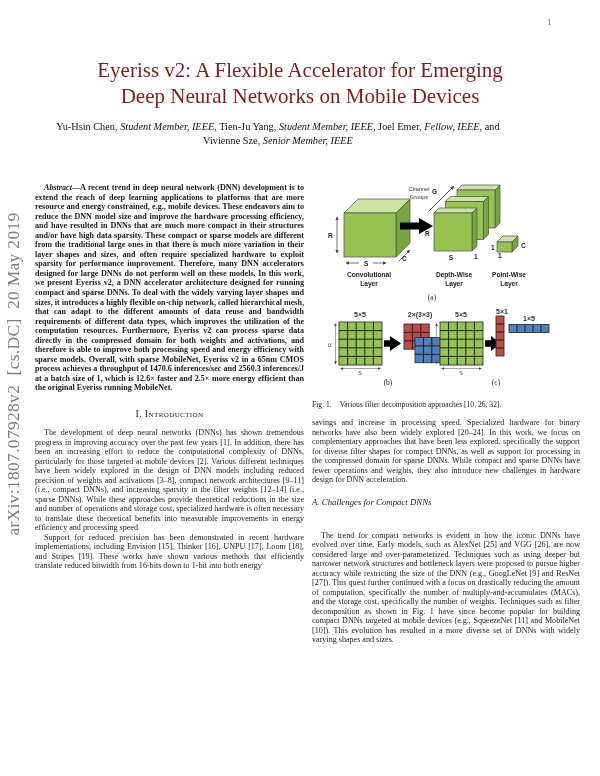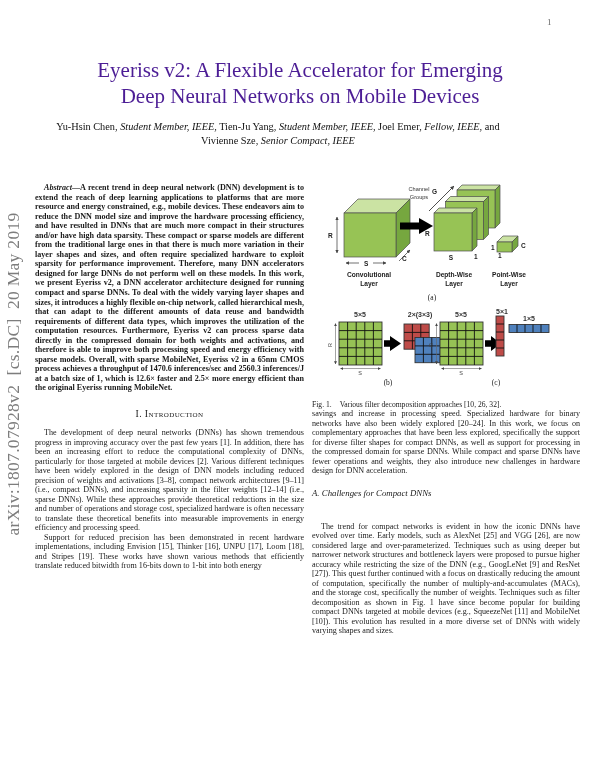--- a/index.html
+++ b/index.html
@@ -8,39 +8,39 @@
     position:relative; width:600px; height:776px; background:#fff;
     font-family:"Liberation Serif", serif; color:#1a1a1a; overflow:hidden;
   }
   .page-number { position:absolute; top:17px; left:547px; font-size:9px; color:#666; }
   .arxiv-strip {
     position:absolute; left:3px; top:554px; width:360px; height:23px;
     transform-origin:0 0; transform:rotate(-90deg);
     font-size:17.5px; color:#7d7d7d; text-align:center; white-space:pre; letter-spacing:0.3px;
   }
   .title { position:absolute; top:57px; left:0; width:600px; text-align:center;
-    font-size:21px; line-height:26px; color:#4c1d95; }
+    font-size:21px; line-height:26px; color:#7f1d1d; }
   .authors { position:absolute; top:120px; left:0; width:556px; text-align:center;
     font-size:10.3px; line-height:13.5px; color:#111; }
   .it { font-style:italic; }
   .col { position:absolute; text-align:justify; }
   .col-left  { left:35px;  top:183px; width:269px; }
   .col-right { left:312px; top:180px; width:268px; }
   p.abs { font-weight:bold; font-size:8.1px; line-height:9.55px; text-indent:9px; }
   p.idx { font-weight:bold; font-size:8.1px; line-height:9.55px; text-indent:9px; margin-top:8px; }
   h2.sec { font-weight:normal; font-variant:small-caps; font-size:9.8px; text-align:center;
     margin-top:15px; margin-bottom:9px; letter-spacing:0.4px; }
   h3.subsec { font-weight:normal; font-style:italic; font-size:8.8px; text-align:left;
     margin-top:12px; margin-bottom:24px; }
   p.body { font-size:8.1px; line-height:9.5px; }
   p.body.ind { text-indent:9px; }
   .figure-block { text-align:left; }
   .fig-caption { margin-top:4px; font-size:7.6px; line-height:9px; text-align:left; }
   .fig-caption .cap-label { margin-right:8px; }
-  .fig-body-gap { }
+  .fig-body-gap { margin-top:9px; }
   svg text { font-family:"Liberation Sans", sans-serif; }
   .dimlbl { font-size:6.5px; font-weight:bold; fill:#222; }
   .dimlbl-sm { font-size:5.5px; fill:#444; }
   .laylbl { font-size:6.6px; font-weight:bold; fill:#1a1a1a; }
   .gridlbl { font-size:7px; font-weight:bold; fill:#333; }
   .taglbl { font-family:"Liberation Serif", serif; font-size:7.5px; fill:#222; }
   .cgl { font-size:5.6px; fill:#333; }
 </style>
 </head>
 <body>
@@ -48,21 +48,21 @@
 <div class="page">
 
   <div class="page-number">1</div>
 
   <div class="arxiv-strip">arXiv:1807.07928v2  [cs.DC]  20 May 2019</div>
 
   <div class="title"><span>Eyeriss v2: A Flexible Accelerator for Emerging</span><br><span>Deep Neural Networks on Mobile Devices</span></div>
 
   <div class="authors">
     <div><span>Yu-Hsin Chen, </span><span class="it">Student Member, IEEE,</span><span> Tien-Ju Yang, </span><span class="it">Student Member, IEEE,</span><span> Joel Emer, </span><span class="it">Fellow, IEEE,</span><span> and</span></div>
-    <div><span>Vivienne Sze, </span><span class="it">Senior Compact, IEEE</span></div>
+    <div><span>Vivienne Sze, </span><span class="it">Senior Member, IEEE</span></div>
   </div>
 
   <div class="col col-left">
     <p class="abs"><span class="it">Abstract</span><span>—A recent trend in deep neural network (DNN) development is to extend the reach of deep learning applications to platforms that are more resource and energy constrained, e.g., mobile devices. These endeavors aim to reduce the DNN model size and improve the hardware processing efficiency, and have resulted in DNNs that are much more compact in their structures and/or have high data sparsity. These compact or sparse models are different from the traditional large ones in that there is much more variation in their layer shapes and sizes, and often require specialized hardware to exploit sparsity for performance improvement. Therefore, many DNN accelerators designed for large DNNs do not perform well on these models. In this work, we present Eyeriss v2, a DNN accelerator architecture designed for running compact and sparse DNNs. To deal with the widely varying layer shapes and sizes, it introduces a highly flexible on-chip network, called hierarchical mesh, that can adapt to the different amounts of data reuse and bandwidth requirements of different data types, which improves the utilization of the computation resources. Furthermore, Eyeriss v2 can process sparse data directly in the compressed domain for both weights and activations, and therefore is able to improve both processing speed and energy efficiency with sparse models. Overall, with sparse MobileNet, Eyeriss v2 in a 65nm CMOS process achieves a throughput of 1470.6 inferences/sec and 2560.3 inferences/J at a batch size of 1, which is 12.6× faster and 2.5× more energy efficient than the original Eyeriss running MobileNet.</span></p>
     <h2 class="sec">I. Introduction</h2>
     <p class="body ind">The development of deep neural networks (DNNs) has shown tremendous progress in improving accuracy over the past few years [1]. In addition, there has been an increasing effort to reduce the computational complexity of DNNs, particularly for those targeted at mobile devices [2]. Various different techniques have been widely explored in the design of DNN models including reduced precision of weights and activations [3–8], compact network architectures [9–11] (i.e., compact DNNs), and increasing sparsity in the filter weights [12–14] (i.e., sparse DNNs). While these approaches provide theoretical reductions in the size and number of operations and storage cost, specialized hardware is often necessary to translate these theoretical benefits into measurable improvements in energy efficiency and processing speed.</p>
     <p class="body ind">Support for reduced precision has been demonstrated in recent hardware implementations, including Envision [15], Thinker [16], UNPU [17], Loom [18], and Stripes [19]. These works have shown various methods that efficiently translate reduced bitwidth from 16-bits down to 1-bit into both energy</p>
   </div>
 
   <div class="col col-right">

